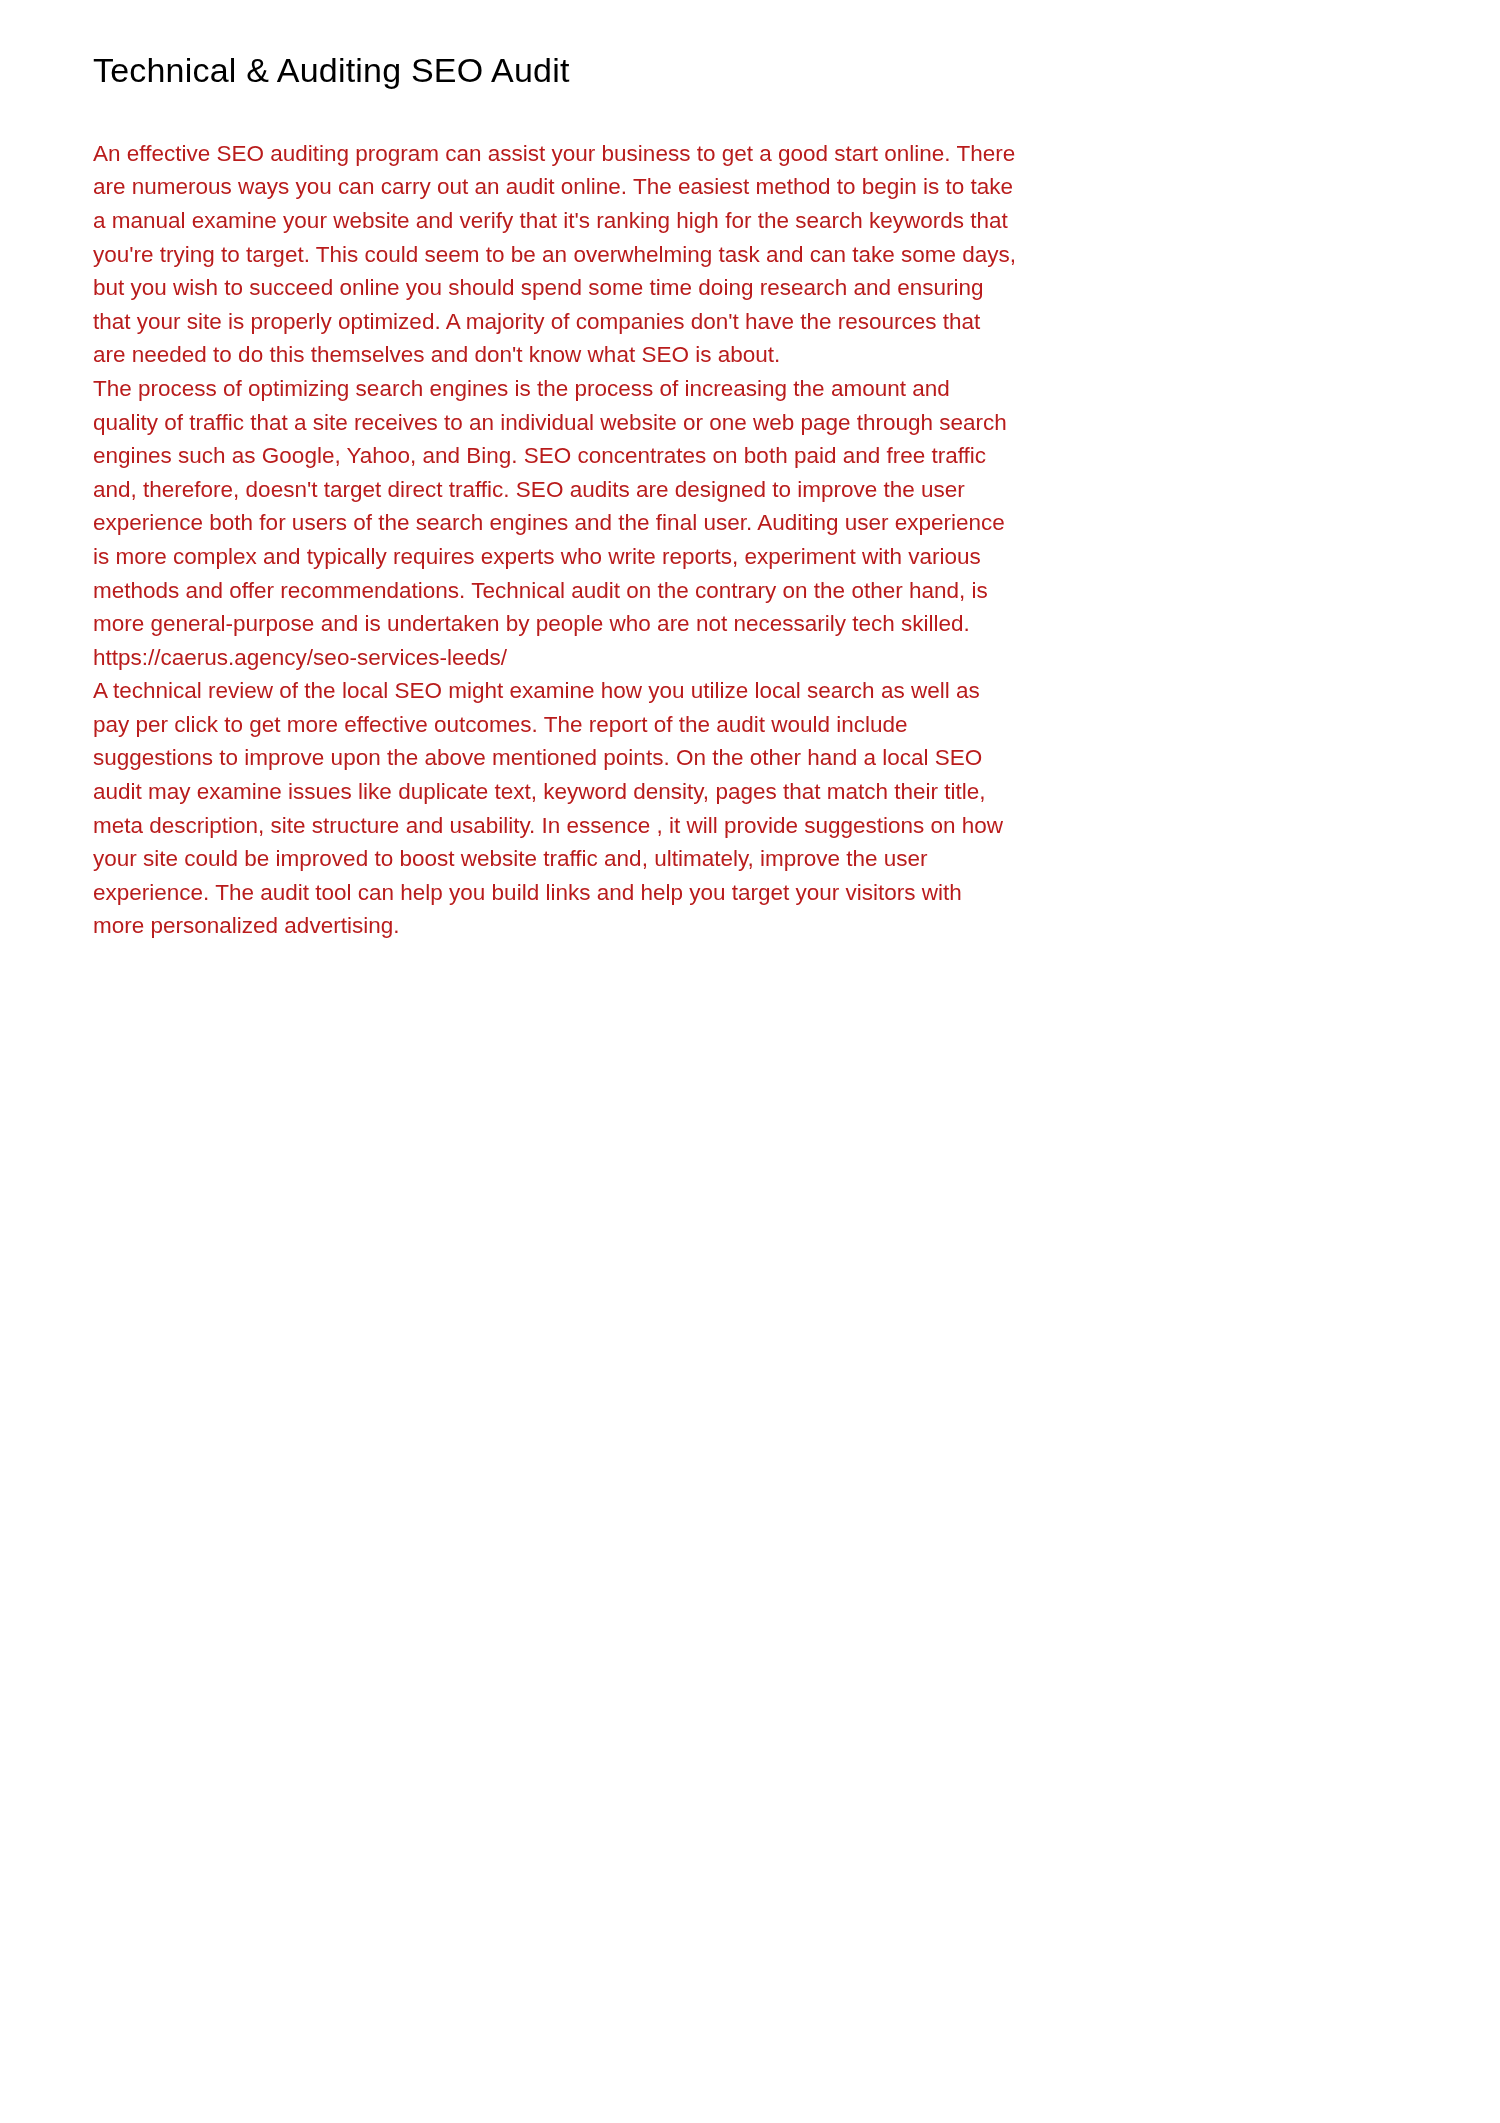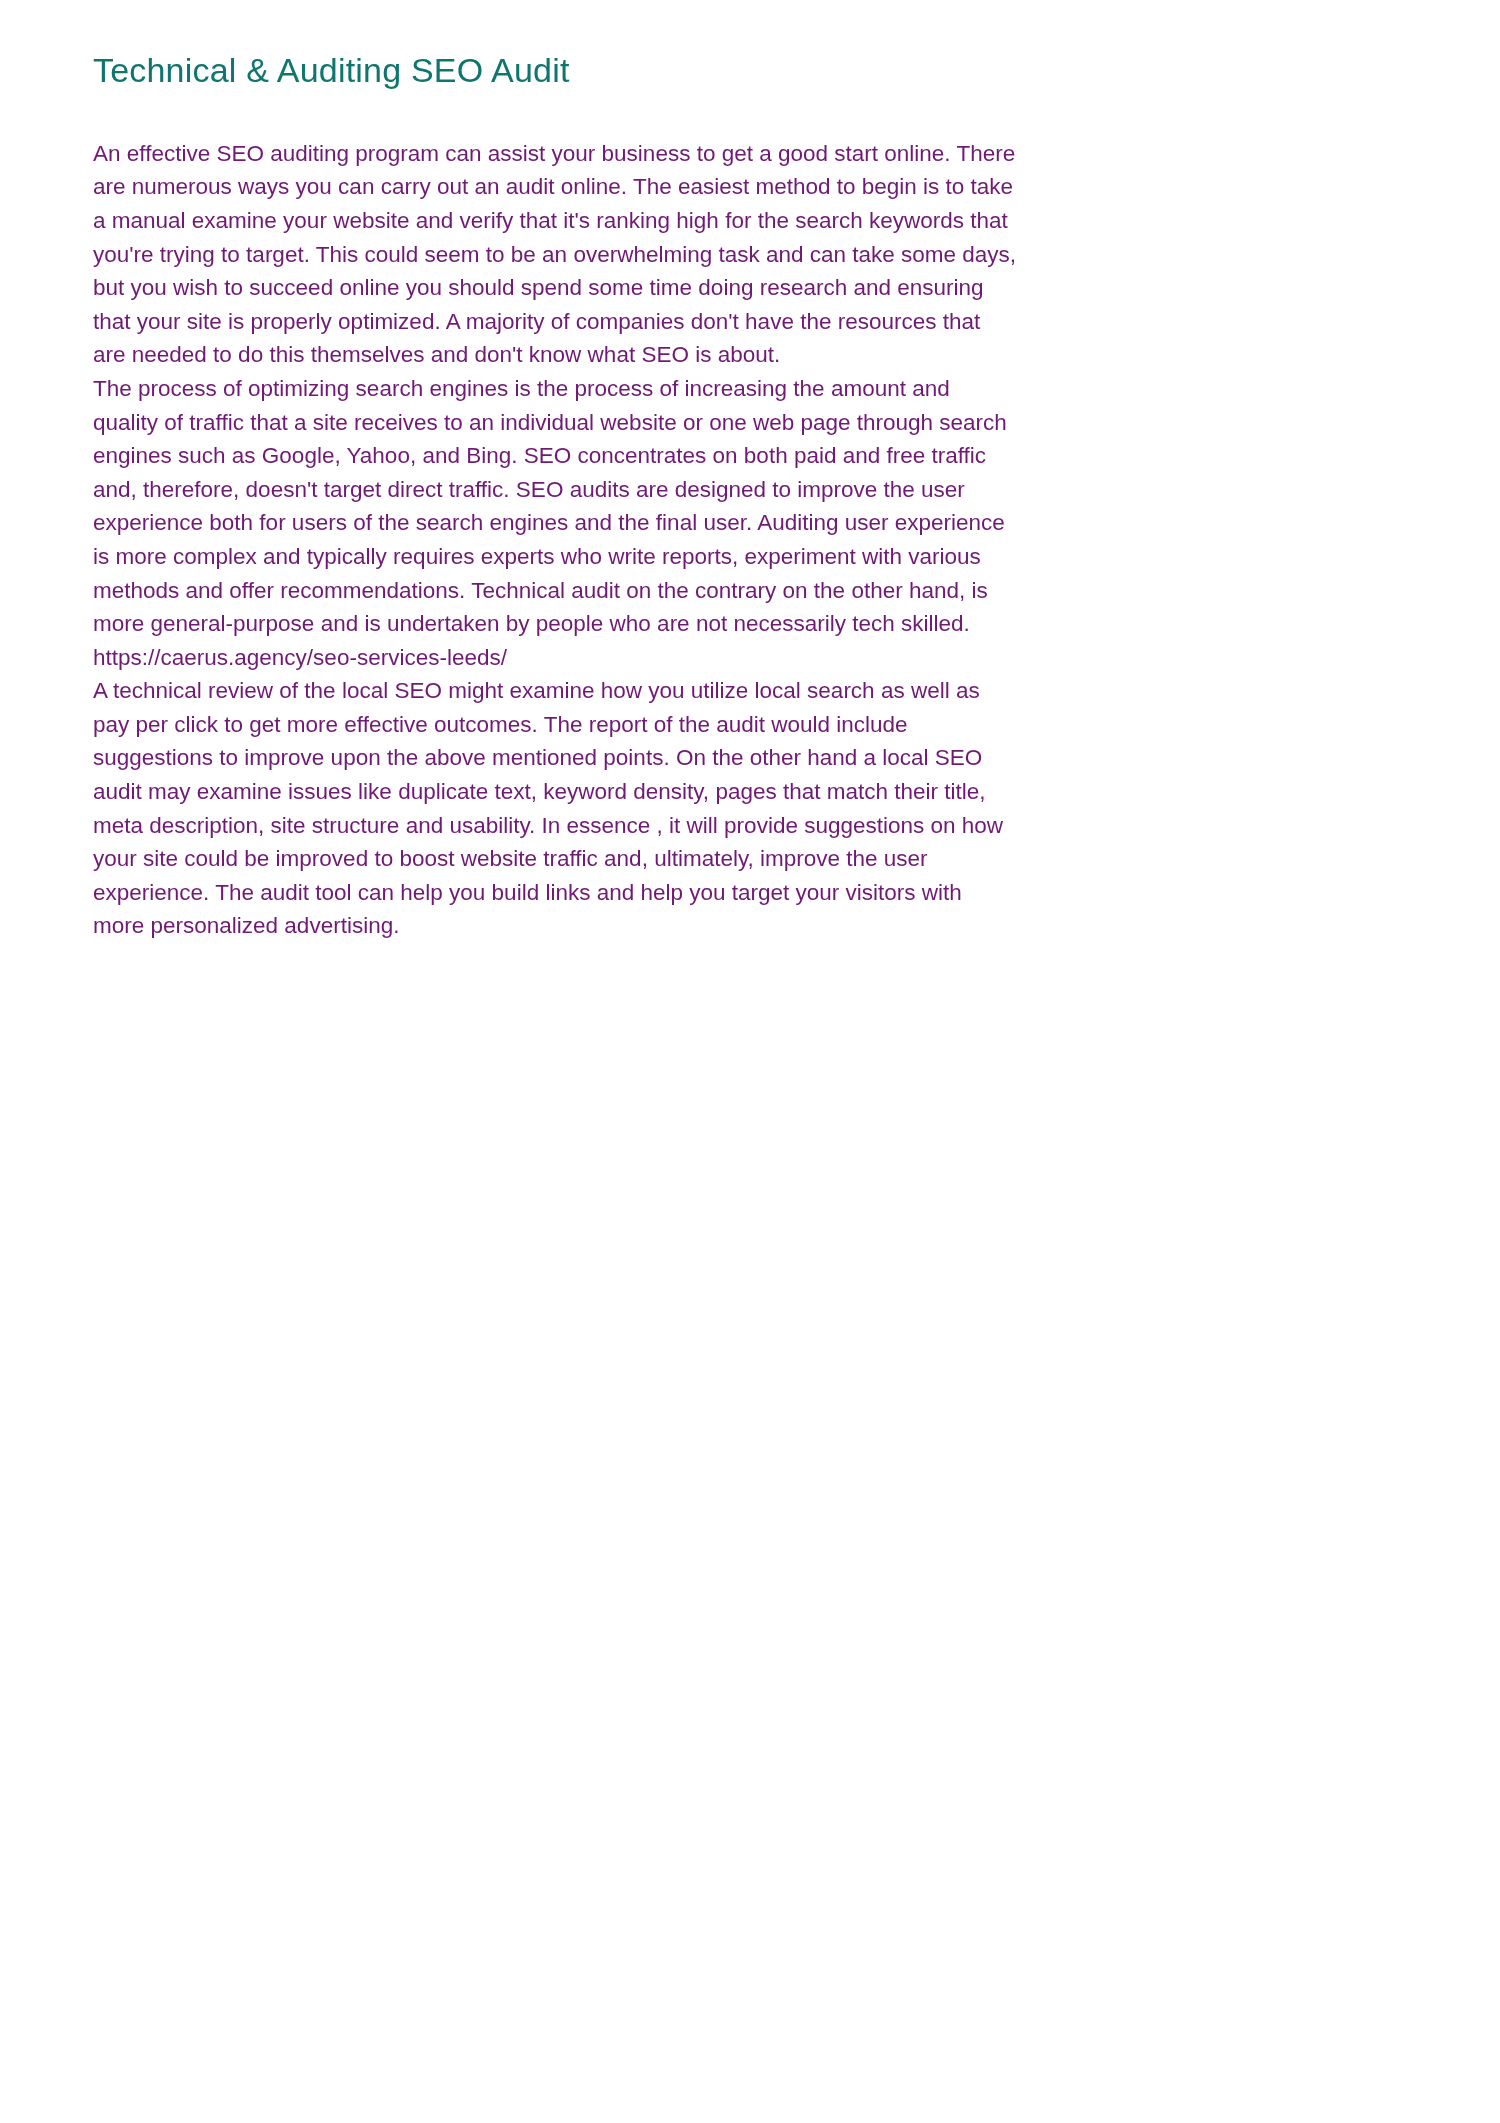--- a/index.html
+++ b/index.html
@@ -18,31 +18,31 @@
       background: #ffffff;
       box-sizing: border-box;
       padding: 50px 0 0 93px;
     }
     .content {
       width: 924px;
     }
     .doc-title {
       font-size: 34px;
       font-weight: 400;
-      color: #0f766e;
+      color: #000000;
       margin: 0 0 46px 0;
       letter-spacing: 0.2px;
       line-height: 1.2;
     }
     .doc-paragraph {
       font-size: 22.5px;
       font-weight: 400;
       line-height: 33.6px;
       margin: 0;
-      color: #701a75;
+      color: #b91c1c;
     }
   </style>
 </head>
 <body>
 
 <div class="page">
   <div class="content">
     <h1 class="doc-title">Technical &amp; Auditing SEO Audit</h1>
 
     <p class="doc-paragraph">An effective SEO auditing program can assist your business to get a good start online. There are numerous ways you can carry out an audit online. The easiest method to begin is to take a manual examine your website and verify that it's ranking high for the search keywords that you're trying to target. This could seem to be an overwhelming task and can take some days, but you wish to succeed online you should spend some time doing research and ensuring that your site is properly optimized. A majority of companies don't have the resources that are needed to do this themselves and don't know what SEO is about.</p>

